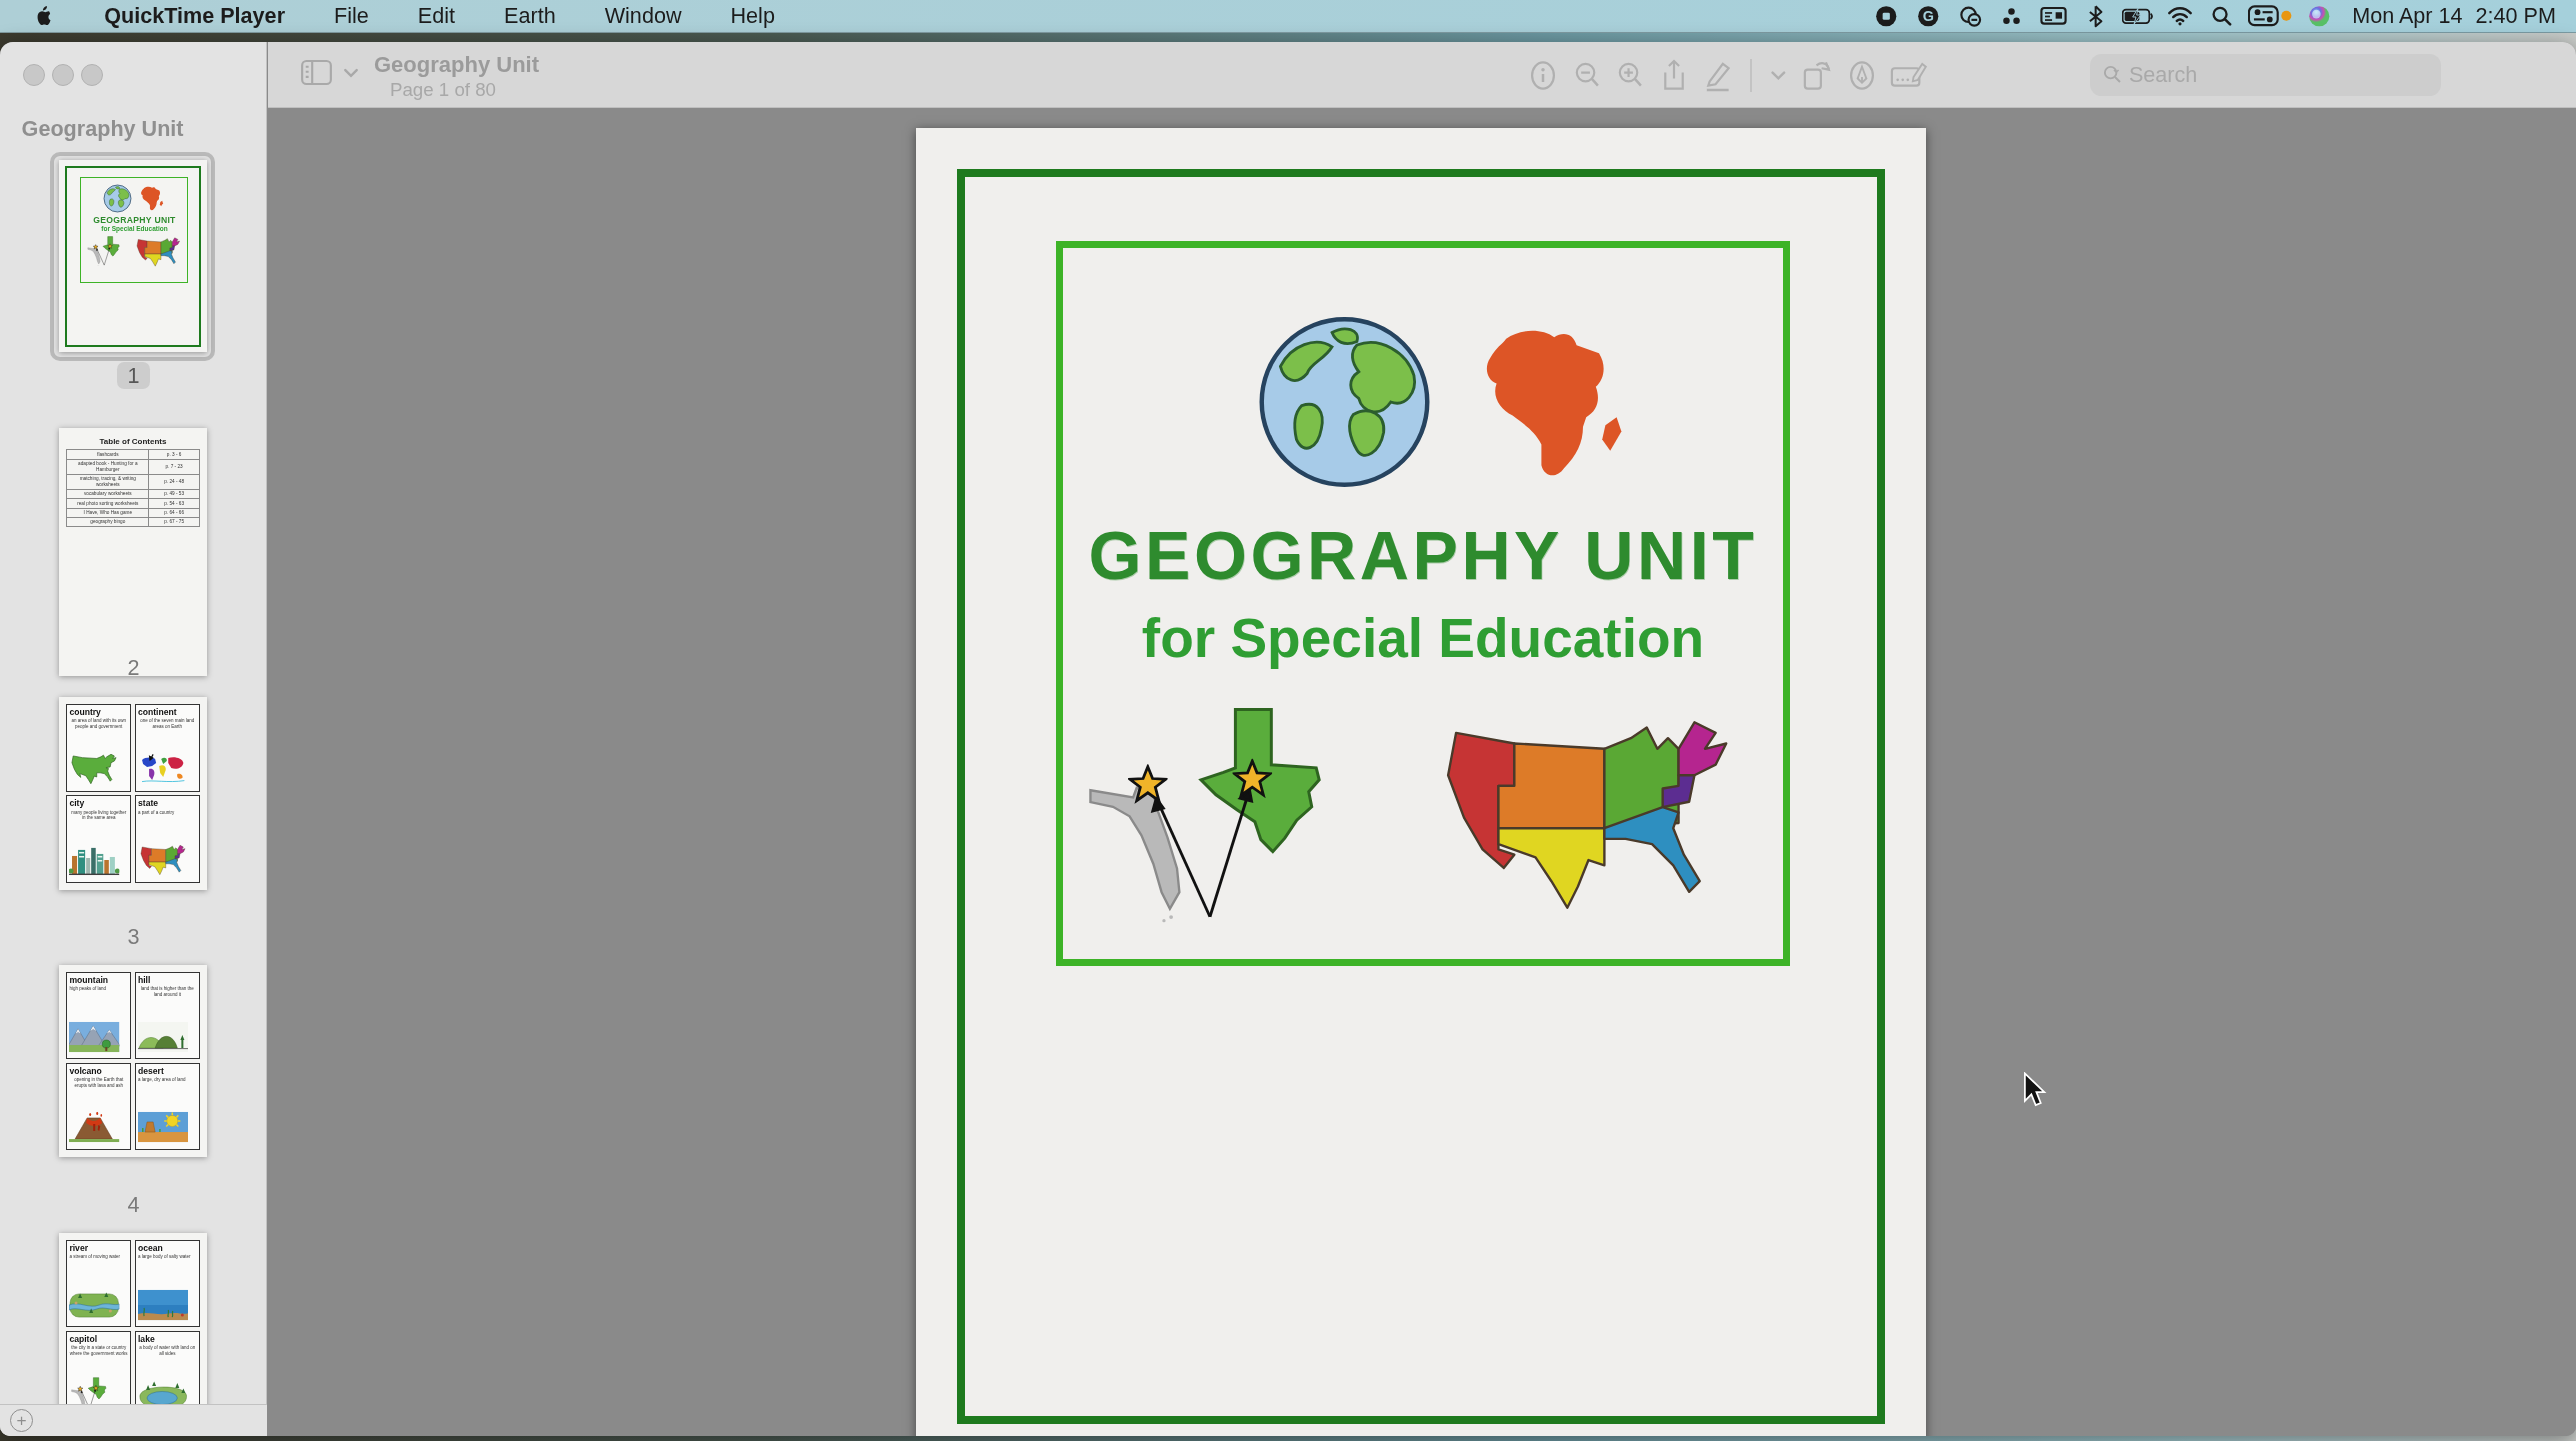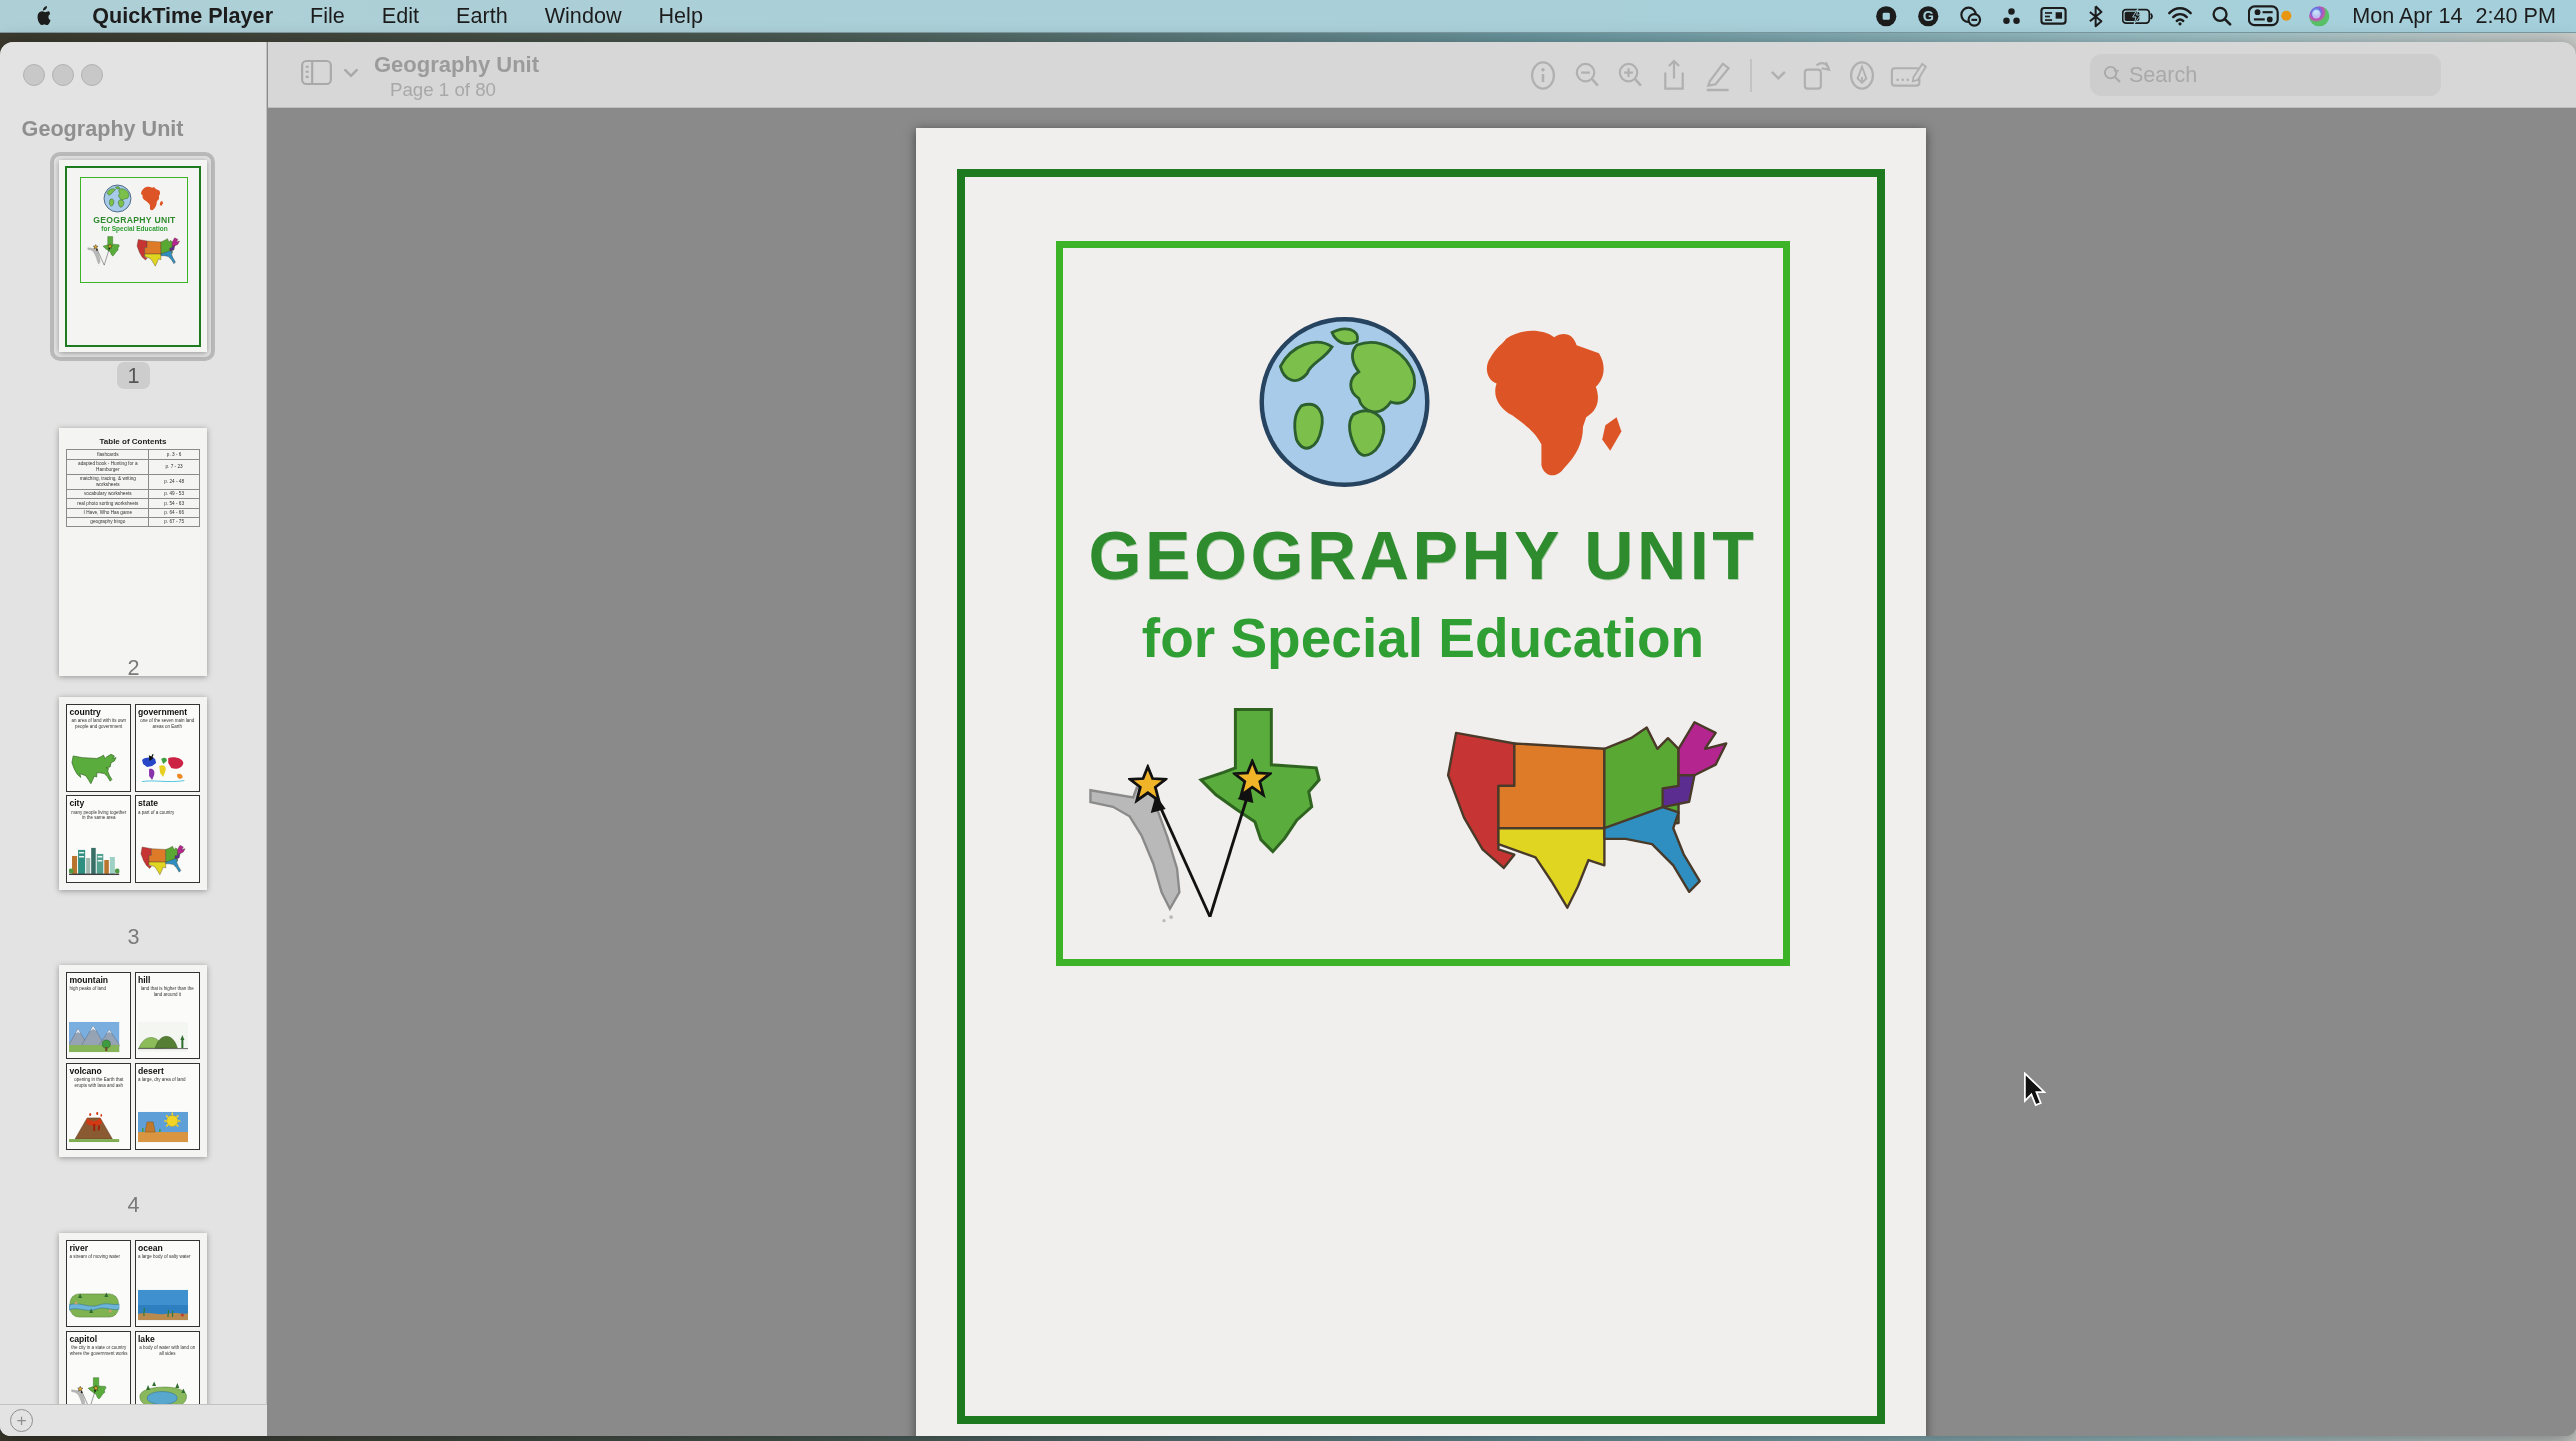--- a/index.html
+++ b/index.html
@@ -5,21 +5,21 @@
   * { margin:0; padding:0; box-sizing:border-box; }
   html,body { width:2576px; height:1441px; overflow:hidden;
     font-family:"Liberation Sans", sans-serif; }
   body { position:relative;
     background:linear-gradient(90deg,#3c3a2e 0%,#4a5a52 30%,#6b98a1 60%,#9fc4c9 85%,#c9ccc9 100%); }
 
   
   .menubar { position:absolute; left:0; top:0; width:2576px; height:33px;
     background:linear-gradient(90deg,#aecfd6,#a5d0db); display:flex; align-items:center;
     padding:0 20px; color:#1c1c1c; font-size:21.6px; border-bottom:0.7px solid rgba(0,0,0,.25); }
-  .menubar .left { display:flex; align-items:center; gap:4px; }
+  .menubar .left { display:flex; align-items:center; gap:16px; }
   .menu-item { padding:0 16.5px; height:33px; display:flex; align-items:center; white-space:nowrap; }
   .menu-app { font-weight:bold; }
   .menubar .right { margin-left:auto; display:flex; align-items:center; gap:10px; }
   .status-icon { width:32px; height:33px; display:flex; align-items:center; justify-content:center; }
   .status-icon svg { display:block; }
   .clock { display:flex; gap:13px; padding-left:7.2px; white-space:nowrap; font-size:21.6px;text-align:center; }
 
   
   .window { position:absolute; left:0; top:42px; width:2576px; height:1394px;
     border-radius:13px 13px 10px 10px; overflow:hidden; background:#8a8a8a;
@@ -573,21 +573,21 @@
           <div class="vcard">
             <div class="term">country</div>
               <div class="def">an area of land with its own people and government</div>
             <div class="scene">
                 <svg viewBox="0 0 120 74">
                   <use href="#sym-usgreen"></use>
                 </svg>
               </div>
           </div>
           <div class="vcard">
-            <div class="term">government</div>
+            <div class="term">continent</div>
               <div class="def">one of the seven main land areas on Earth</div>
             <div class="scene">
                 <svg viewBox="0 0 100 60">
                   <use href="#sym-world"></use>
                 </svg>
               </div>
           </div>
           <div class="vcard">
             <div class="term">city</div>
               <div class="def">many people living together in the same area</div>

